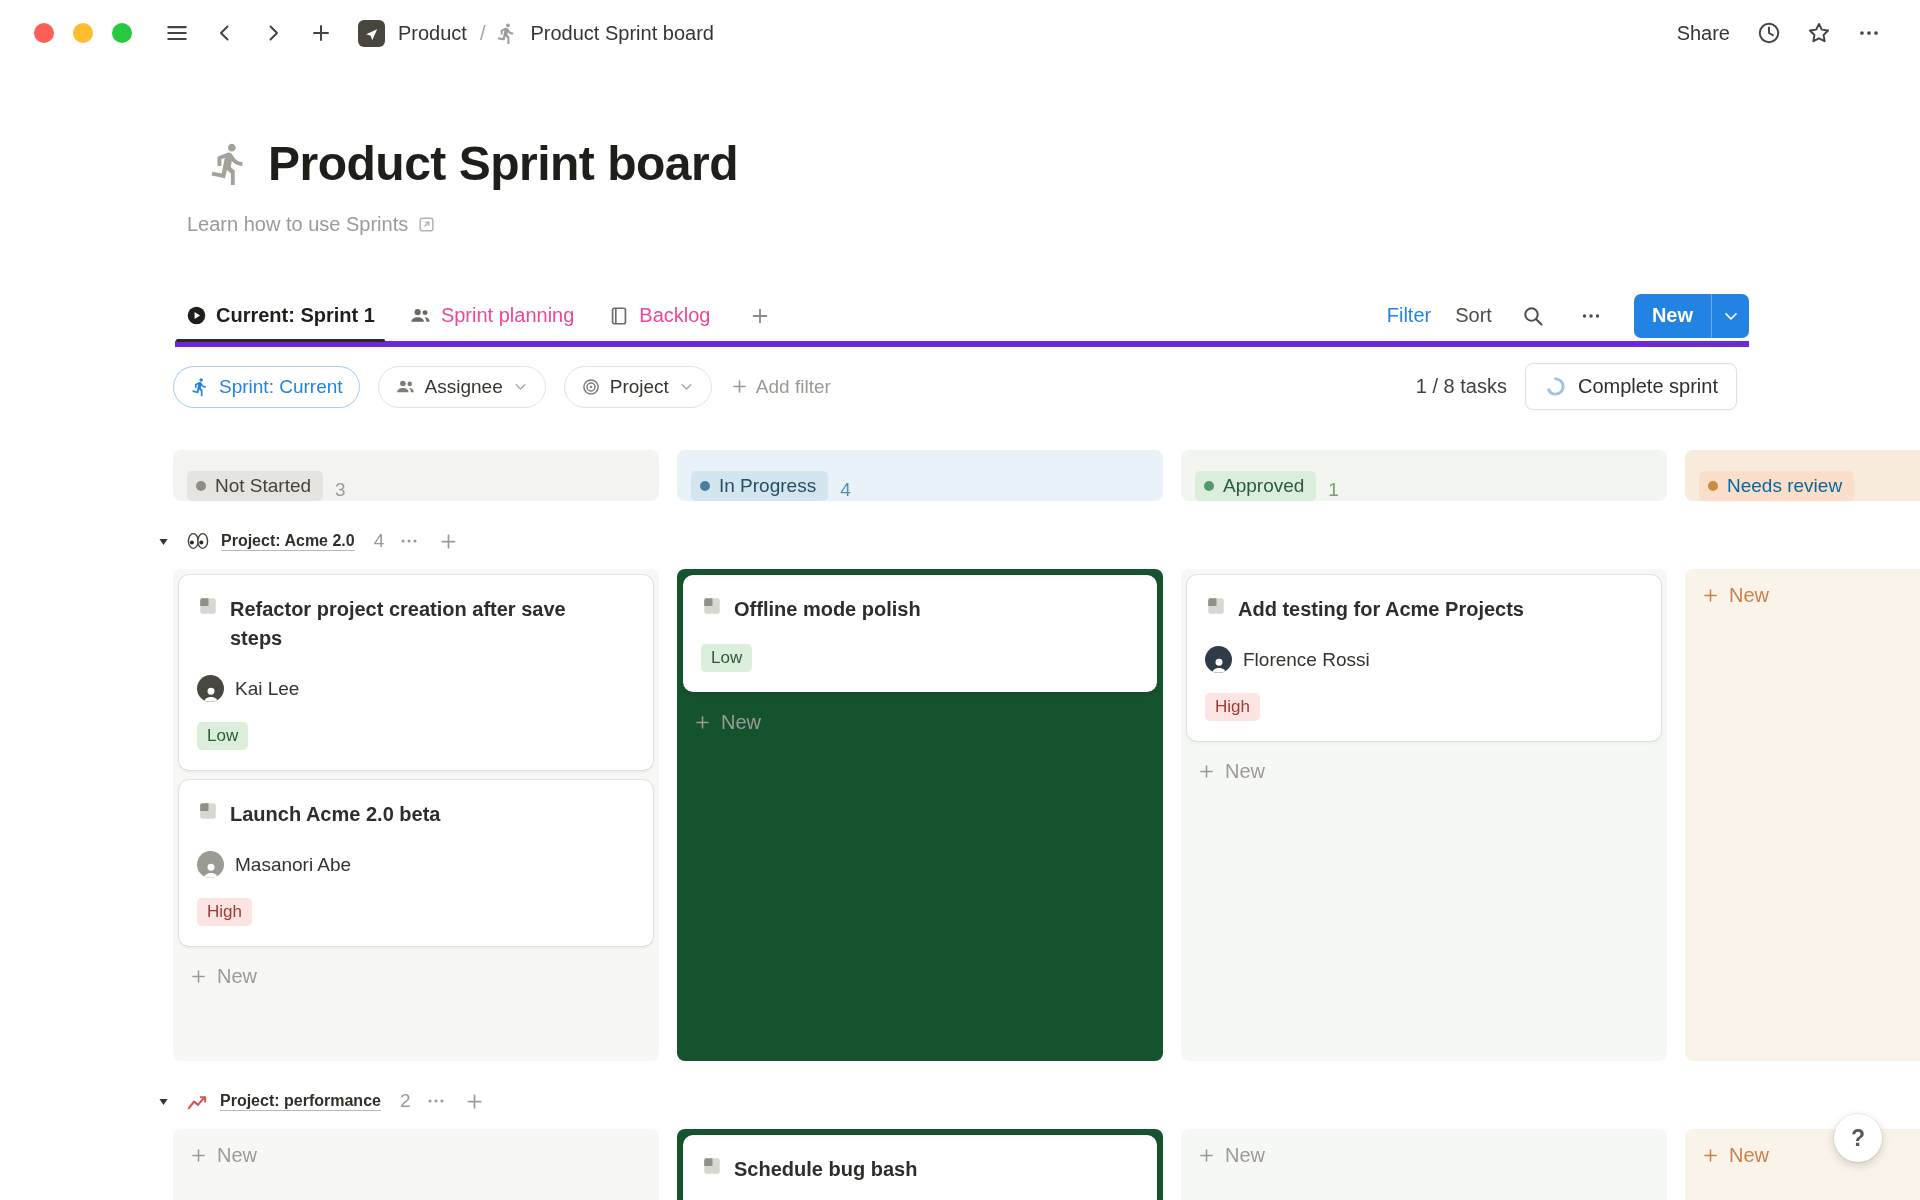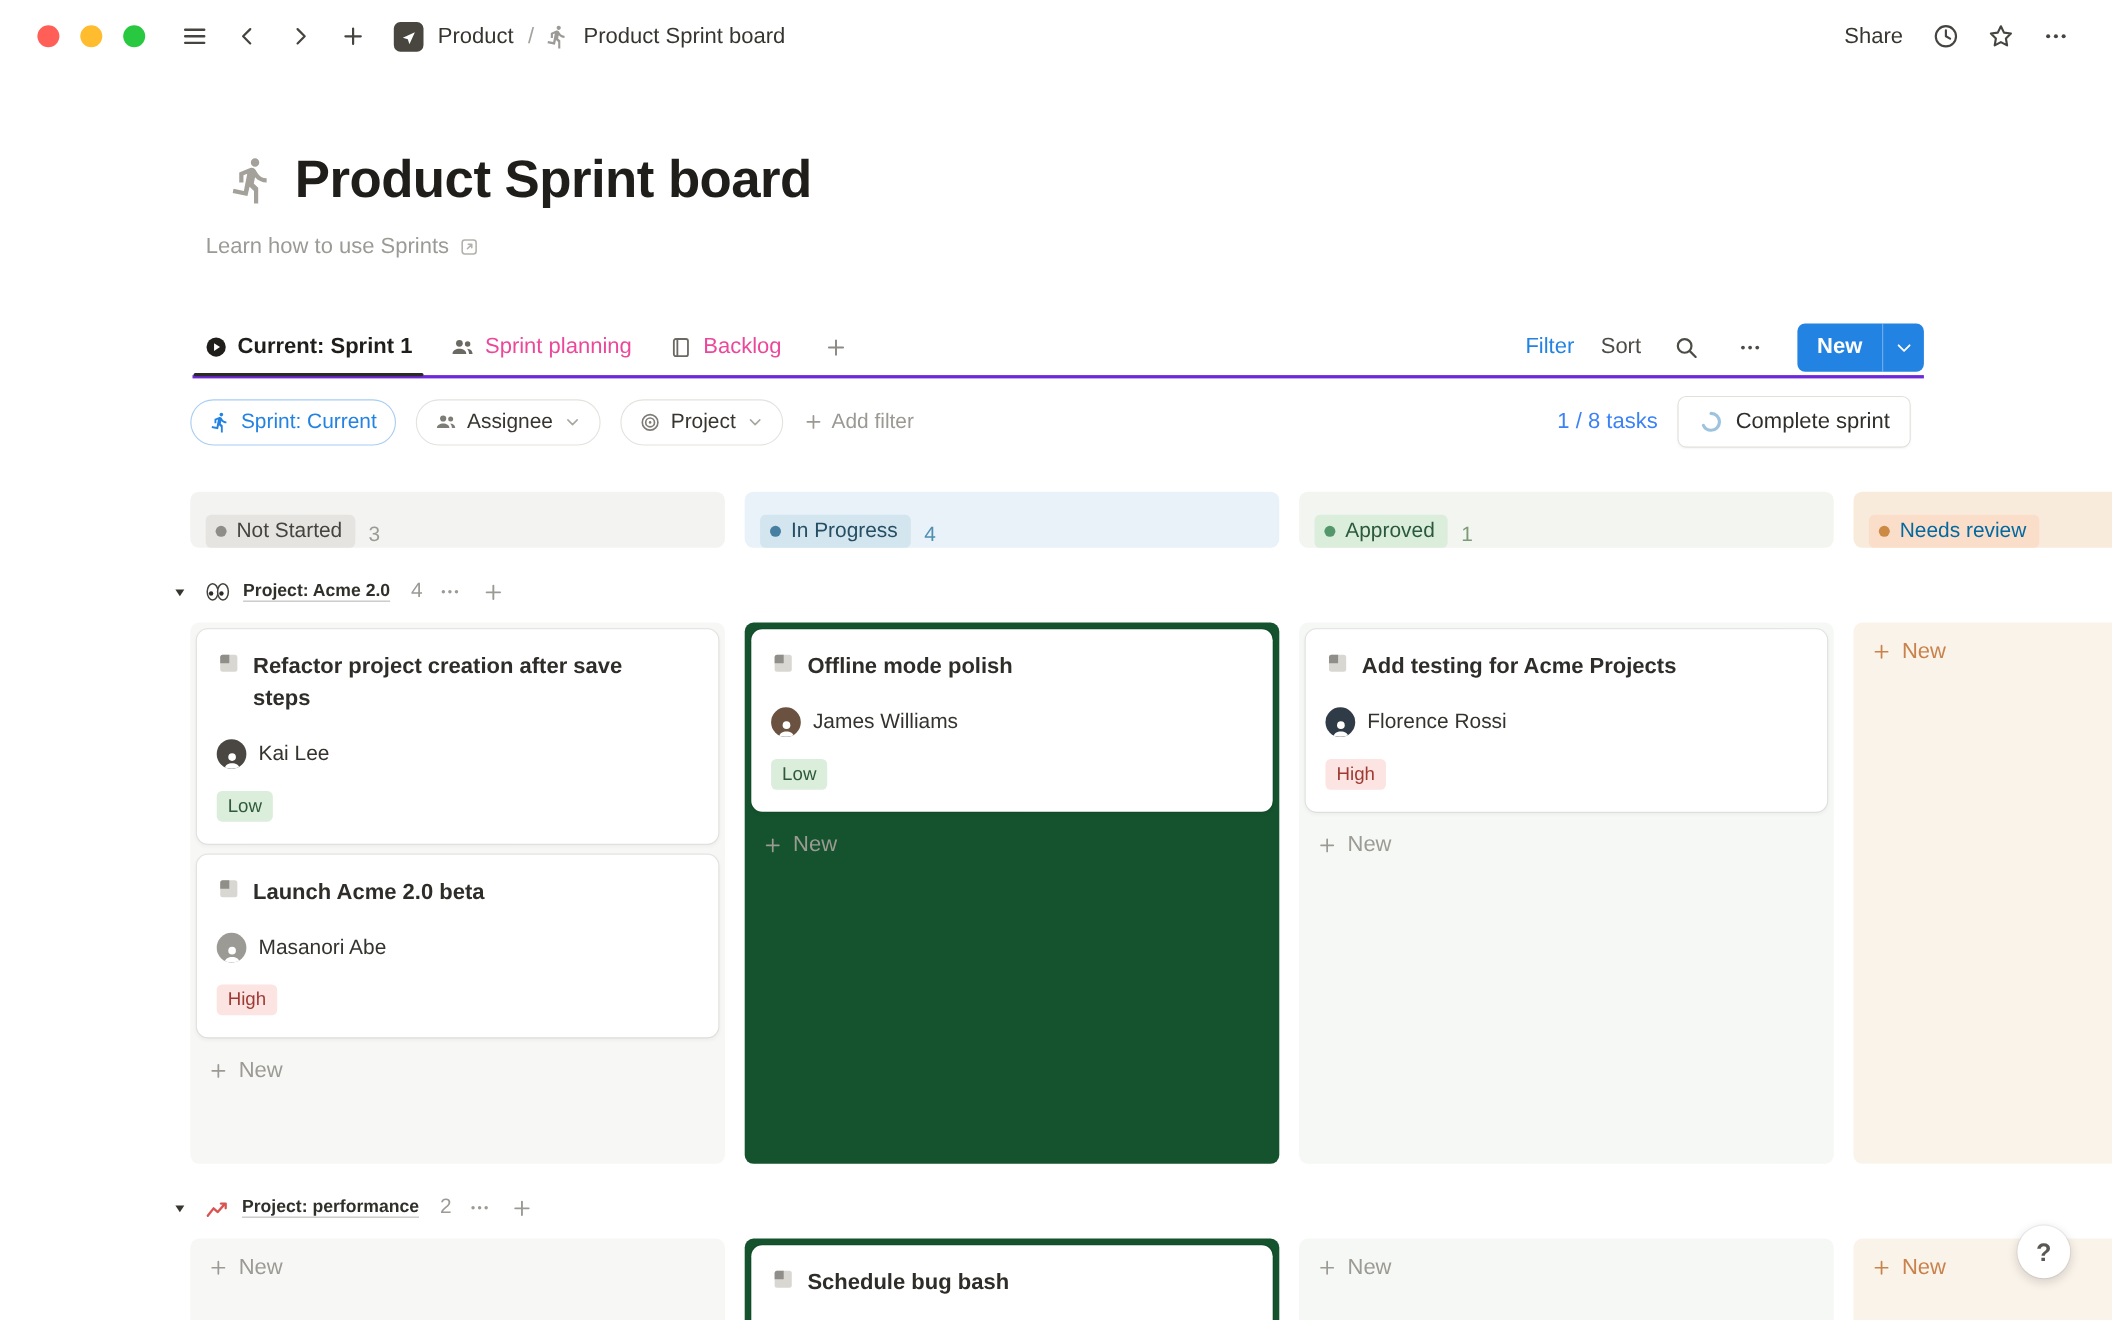--- a/index.html
+++ b/index.html
@@ -24,21 +24,21 @@
   .share{font-size:20px;padding:6px 10px;border-radius:6px;color:#37352F}
 
   
   .title-row{display:flex;align-items:center;gap:16px;margin:70px 0 0 206px}
   .page-icon{color:#A3A199}
   h1.page-title{font-size:48px;font-weight:700;letter-spacing:-.5px;color:#1F1E1B}
   .subtitle{display:flex;align-items:center;gap:9px;margin:22px 0 0 187px;color:#9B9A95;font-size:20px;width:max-content;cursor:pointer}
   .subtitle .ic{color:#B3B1AB}
 
   
-  .tabs-row{display:flex;align-items:center;justify-content:space-between;margin:54px 171px 0 175px;border-bottom:3px solid #6d28d9}
+  .tabs-row{display:flex;align-items:center;justify-content:space-between;margin:54px 171px 0 175px;border-bottom:6px solid #6d28d9}
   .tabs{display:flex;align-items:center;gap:34px;padding-left:11px}
   .tab{display:flex;align-items:center;gap:9px;font-size:20px;color:#ec4899;padding:14px 0;position:relative}
   .tab .ic{color:#6B6963}
   .tab.active{color:#1F1E1B;font-weight:600}
   .tab.active .ic{color:#1F1E1B}
   .tab.active::after{content:"";position:absolute;left:-10px;right:-10px;bottom:-1px;height:3px;background:#2B2A26;border-radius:3px}
   .tab-add{color:#8E8C86;width:30px;height:30px;display:flex;align-items:center;justify-content:center}
   .view-controls{display:flex;align-items:center;gap:24px}
   .vc-filter{color:#2383E2;font-size:20px}
   .vc-sort{color:#4D4B45;font-size:20px}
@@ -47,21 +47,21 @@
   .new-main{padding:0 18px;font-size:20px;font-weight:600;color:#fff}
   .new-chev{width:38px;display:flex;align-items:center;justify-content:center;border-left:1px solid rgba(255,255,255,.35);color:#fff}
 
   
   .filter-row{display:flex;align-items:center;margin:16px 183px 0 173px;gap:18px}
   .fpill{display:flex;align-items:center;gap:9px;height:42px;padding:0 16px;border:1px solid #E3E2DE;border-radius:21px;font-size:19px;color:#37352F;background:#fff}
   .fpill .chev{color:#A8A6A0}
   .fp-blue{color:#2383E2;border-color:rgba(35,131,226,.4)}
   .fpill .g-ic{color:#7E7C76}
   .add-filter{display:flex;align-items:center;gap:7px;color:#9B9993;font-size:19px}
-  .task-count{margin-left:auto;color:#3b82f6;font-size:20px}
+  .task-count{margin-left:auto;color:#404040;font-size:20px}
   .complete-btn{display:flex;align-items:center;gap:11px;height:47px;padding:0 18px;background:#fff;border:1px solid #E1E0DC;border-radius:8px;font-size:20px;color:#2F2E2A;box-shadow:0 1px 2px rgba(0,0,0,.04)}
 
   
   .board{margin-top:40px}
   .cols{display:grid;grid-template-columns:repeat(4,486px);column-gap:18px;margin-left:173px}
   .colh{height:51px;border-radius:8px;display:flex;align-items:flex-end;gap:12px;padding:0 14px}
   .colh-gray{background:#F3F3F1}
   .colh-blue{background:#E9F2F8}
   .colh-green{background:#F2F5F0}
   .colh-orange{background:#F8EBDC}
@@ -480,28 +480,20 @@
         </div>
 
         <div class="cell cell-blue">
           <div class="card">
             <div class="card-title-row">
               <svg class="ic" width="22" height="22">
                   <use href="#i-doc"></use>
                 </svg>
               <div class="card-title">Offline mode polish</div>
             </div>
-            <div class="card-assignee">
-              <span class="avatar av-3">
-                  <svg width="22" height="22">
-                    <use href="#i-person"></use>
-                  </svg>
-                </span>
-              <span>James Williams</span>
-            </div>
             <div class="card-tags"><span class="tag tag-green">Low</span></div>
           </div>
           <div class="cell-new">
             <svg class="ic" width="19" height="19">
                 <use href="#i-plus"></use>
               </svg>
             <span>New</span>
           </div>
         </div>
 

